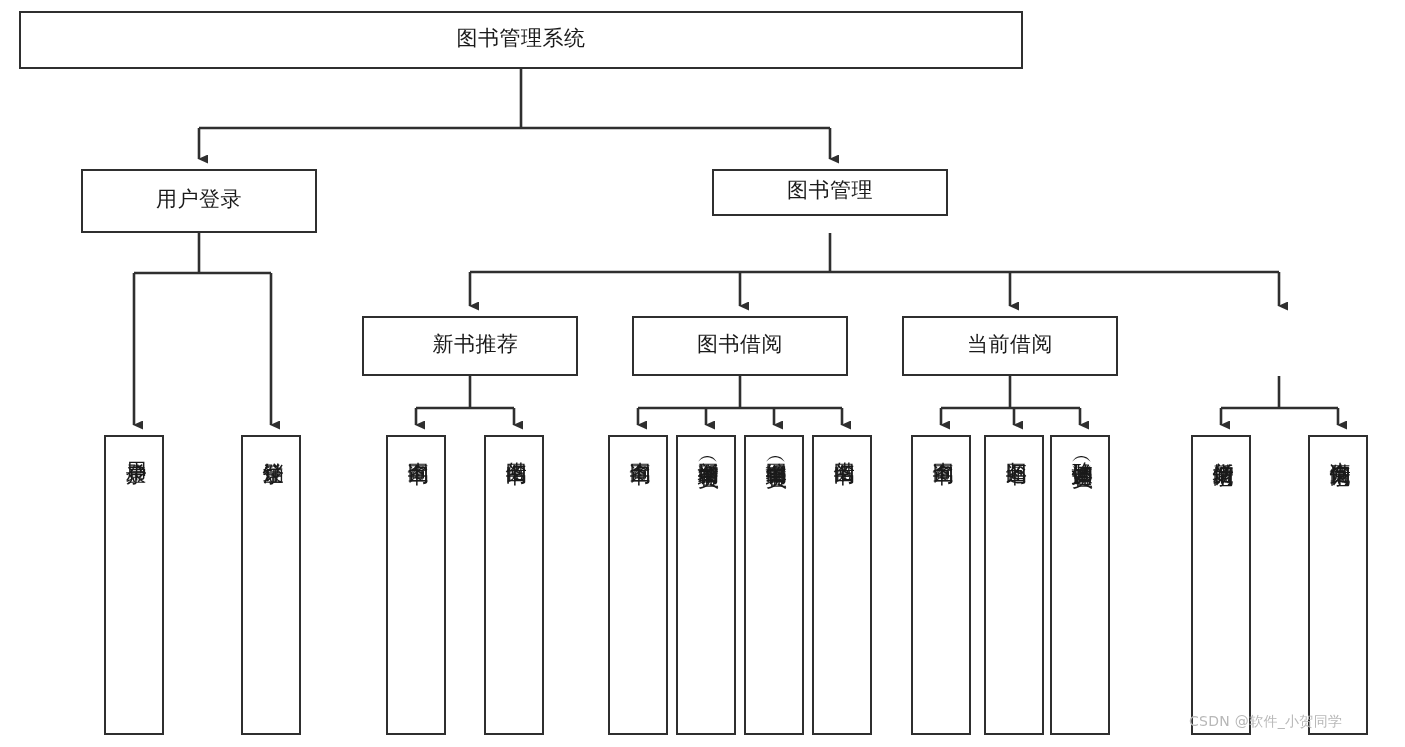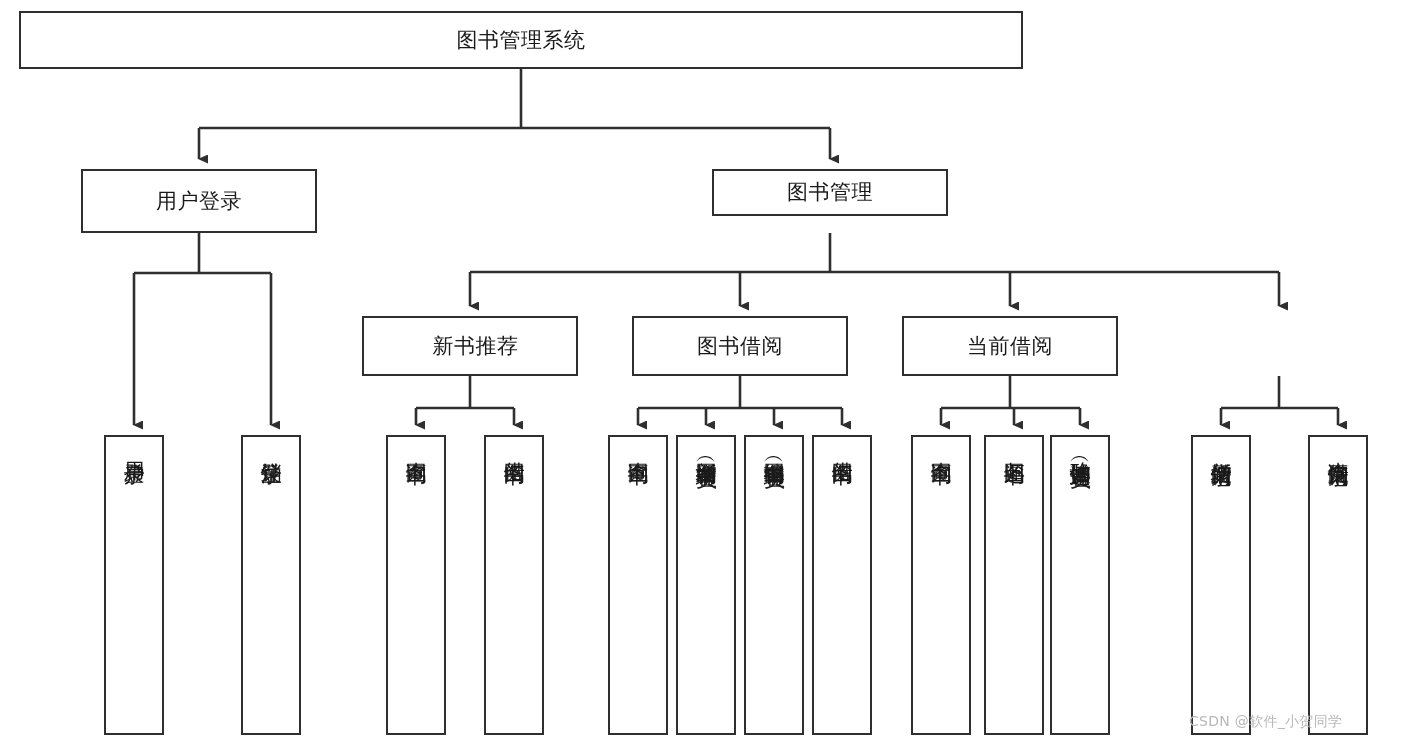--- a/index.html
+++ b/index.html
@@ -35,20 +35,21 @@
     display: flex;
     align-items: center;
     justify-content: center;
     color: #1a1a1a;
   }
   .node .label {
     display: block;
     text-align: left;
     line-height: 1.18;
     letter-spacing: 0.5px;
+    font-family: Liberation Mono, monospace;
   }
   .node.horiz .label {
     font-size: 21px;
   }
   .node.vert {
     align-items: flex-start;
     justify-content: center;
     padding-top: 8px;
   }
   .node.vert .label {

